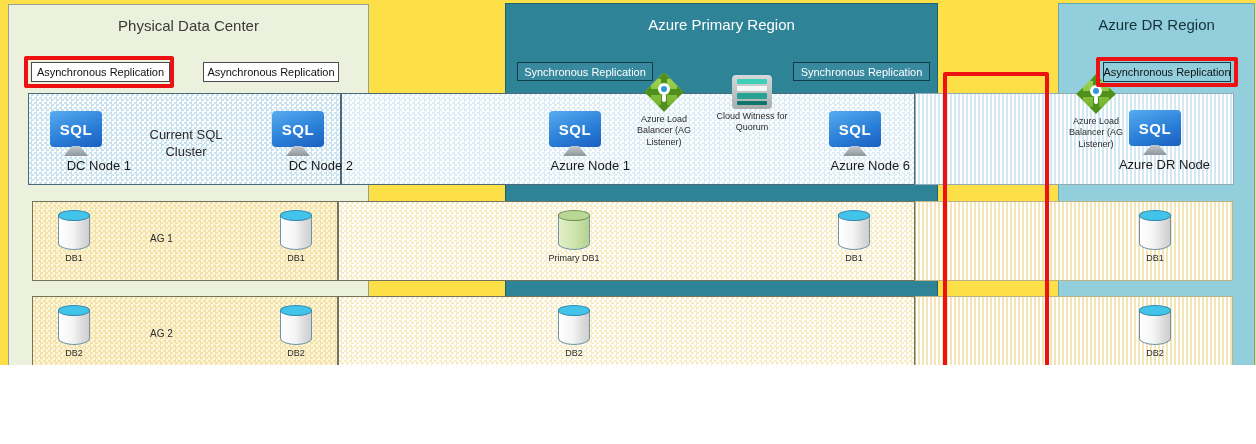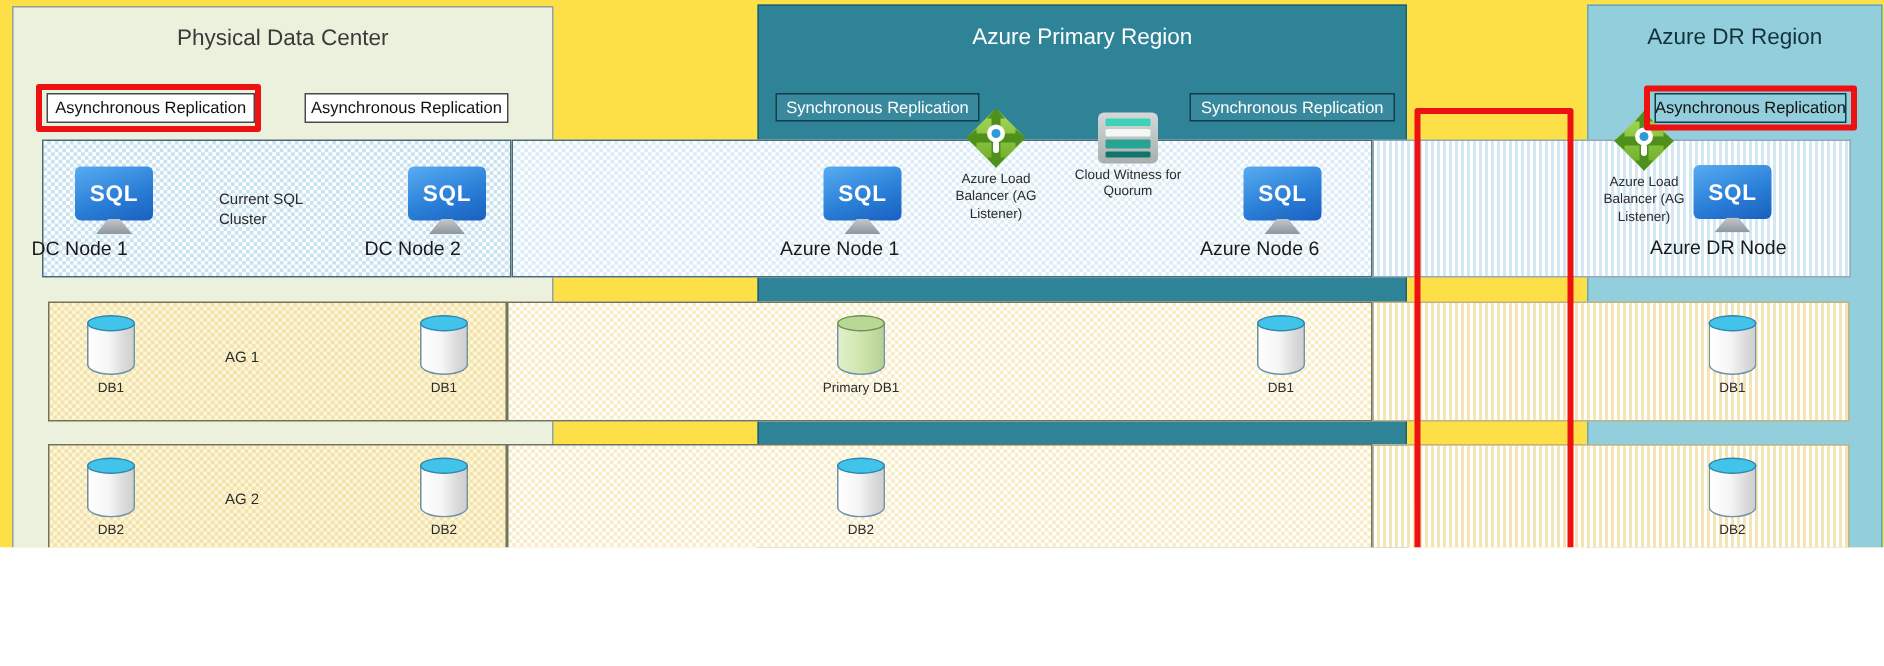--- a/index.html
+++ b/index.html
@@ -41,21 +41,21 @@
   .badge{position:absolute;box-sizing:border-box;z-index:4;display:flex;align-items:center;
          justify-content:center;font-size:11px;white-space:nowrap;}
   .badge-light{background:#ffffff;border:1px solid #4a4a4a;color:#111111;}
   .badge-teal{background:#38899d;border:1px solid #0f3d4a;color:#ffffff;}
   .badge-drblue{background:#92cedb;border:1px solid #0f3d4a;color:#111111;}
 
   
   .red-box{position:absolute;border:4px solid #ee1111;z-index:5;background:transparent;border-radius:2px;}
 
   
-  .sql-node{position:absolute;z-index:3;text-align:left;width:110px;}
+  .sql-node{position:absolute;z-index:3;text-align:right;width:110px;}
   .monitor{width:52px;height:36px;border-radius:4px;margin:0 auto;display:flex;align-items:center;justify-content:center;
            background:linear-gradient(160deg,#58acf1 0%,#2b80d8 55%,#1a5fc0 100%);
            color:#fff;font-weight:bold;font-size:15px;letter-spacing:0.5px;}
   .stand{width:24px;height:10px;margin:-1px auto 0;background:linear-gradient(#c2c7cb,#8f979c);
          clip-path:polygon(34% 0,66% 0,100% 100%,0 100%);}
   .node-label{font-size:13px;color:#1a1a1a;margin-top:2px;white-space:nowrap;}
 
   
   .db-node{position:absolute;z-index:3;text-align:center;width:70px;}
   .cyl{position:relative;width:32px;height:40px;margin:0 auto;}
@@ -87,21 +87,21 @@
   
   .cw-group{position:absolute;z-index:3;text-align:center;width:76px;}
   .cw{width:40px;height:34px;margin:0 auto 2px;box-sizing:border-box;border-radius:4px;
       background:linear-gradient(#d4d8d8,#a8aeae);padding:4px 5px;display:flex;flex-direction:column;gap:2px;}
   .cw-r1{height:6px;background:#3fd0b8;border-radius:1px;}
   .cw-r2{height:6px;background:#f5f7f7;border-radius:1px;}
   .cw-r3{height:6px;background:#27a394;border-radius:1px;}
   .cw-r4{height:5px;background:#10756b;border-radius:1px;}
 
   .small-label{font-size:9px;color:#2b2b2b;line-height:1.25;}
-  .note{position:absolute;z-index:3;font-size:10px;color:#2b2b2b;line-height:1.3;}
+  .note{position:absolute;z-index:3;font-size:13px;color:#2b2b2b;text-align:center;line-height:1.3;}
   .ag-label{position:absolute;z-index:3;font-size:10px;color:#2b2b2b;text-align:left;width:72px;}
 
   
   .subnet{position:absolute;box-sizing:border-box;border:1.5px dashed #7c7c7c;background:#ffffff;
           display:flex;align-items:center;justify-content:center;font-size:9.5px;color:#222;z-index:2;}
 </style>
 </head>
 <body>
 
 <div class="canvas">

